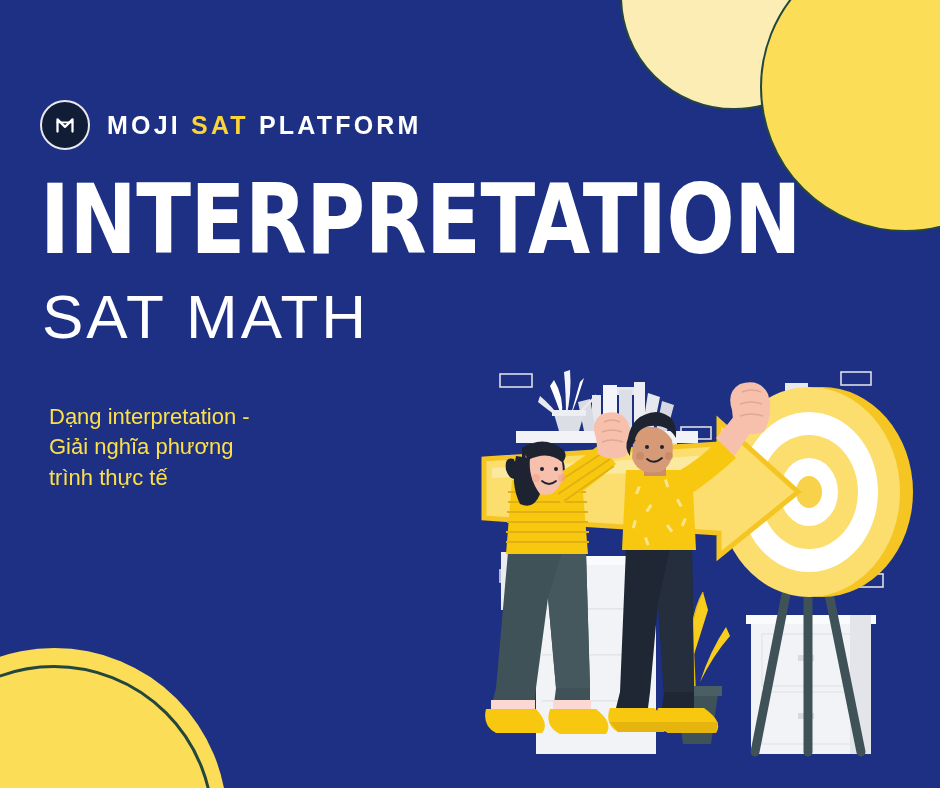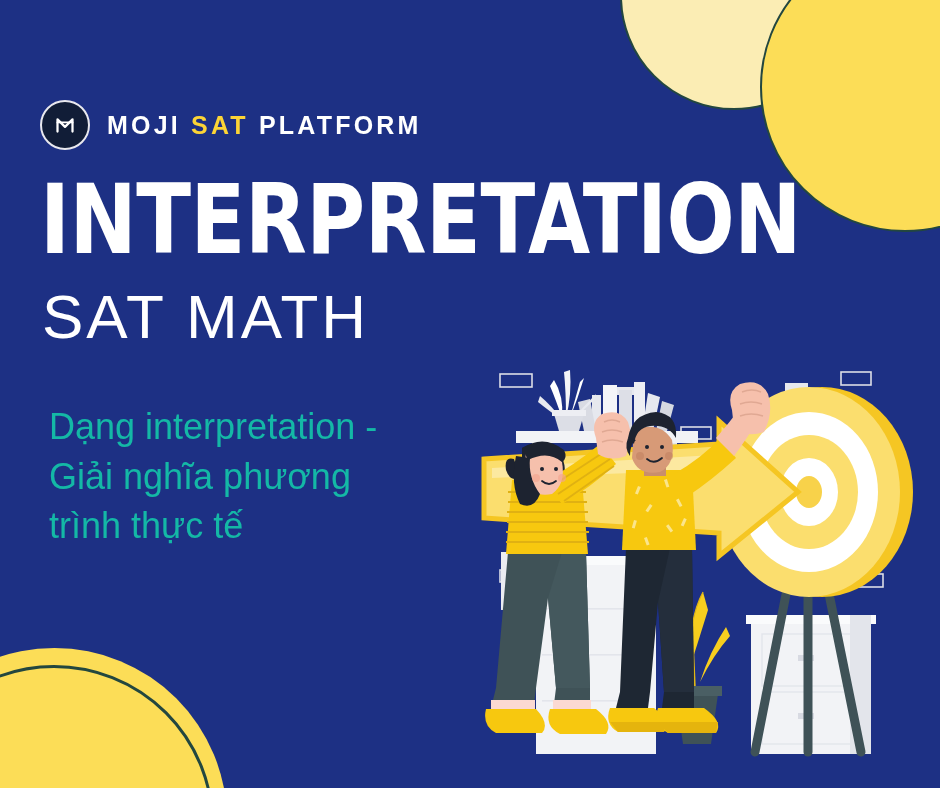--- a/index.html
+++ b/index.html
@@ -67,22 +67,22 @@
     font-size:62px; font-weight:normal;
     color:#FFFFFF; line-height:1;
     letter-spacing:3px;
     white-space:nowrap;
   }
 
   
   .description {
     position:absolute; left:49px; top:402px;
     width:340px;
-    font-size:36px; font-weight:400;
-    color:#14b8a6; line-height:1.38;
+    font-size:22px; font-weight:400;
+    color:#fde047; line-height:1.38;
     white-space:pre-line;
   }
 
   
   .illustration {
     position:absolute; left:478px; top:352px;
     width:452px; height:410px;
   }
   .illustration svg { display:block; width:100%; height:100%; }
 </style>

